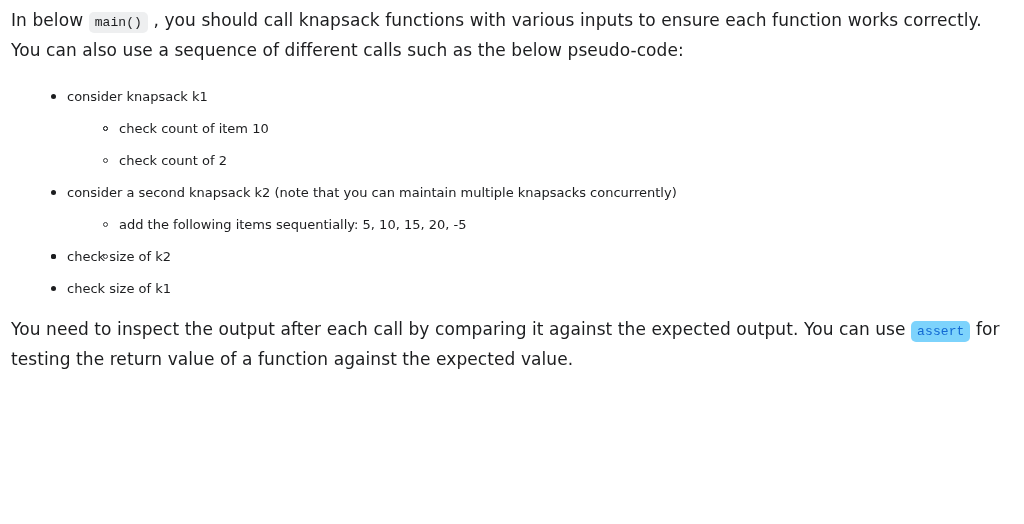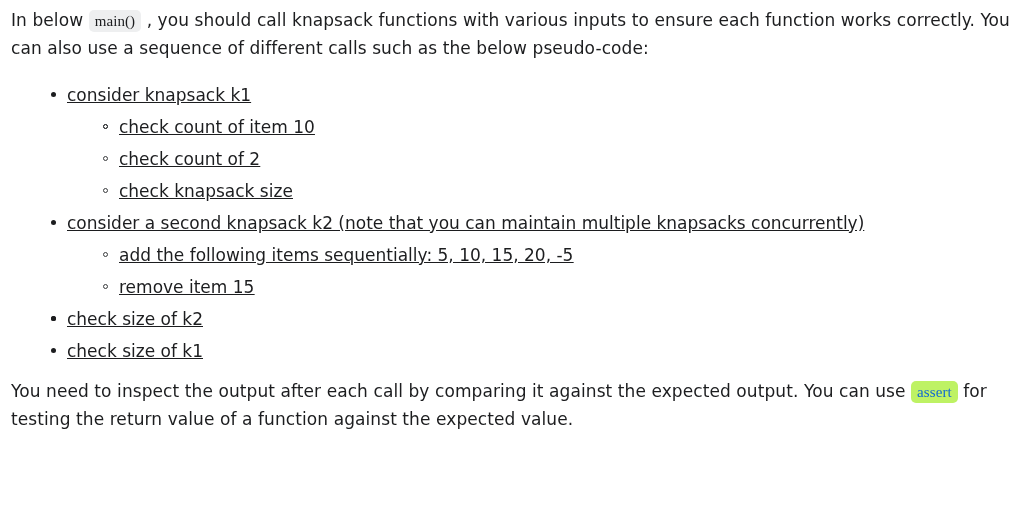--- a/index.html
+++ b/index.html
@@ -33,55 +33,54 @@
   p.para-intro {
     margin: 0 0 0 0;
   }
 
   p.para-outro {
     margin: 14px 0 0 0;
   }
 
   
   code.code-inline {
-    font-family: Liberation Serif, serif;
-    font-size: 15px;
+    font-family: Liberation Mono, monospace;
+    font-size: 13px;
     padding: 2.5px 6px 3.5px 6px;
     border-radius: 5px;
     white-space: pre;
     vertical-align: 1px;
   }
   code.code-plain {
     background: #eeeff0;
     color: #1c1d1f;
   }
   code.code-keyword {
-    background: #bef264;
+    background: #7dd3fc;
     color: #1269d3;
   }
 
   
   ul.list-outer {
     margin: 21px 0 0 0;
     padding: 0 0 0 40px;
     list-style: none;
   }
   ul.list-inner {
     margin: 0;
     padding: 0 0 0 36px;
     list-style: none;
   }
 
   li.item {
-    font-size: 17px;
+    font-size: 13px;
     line-height: 24px;
     color: #1c1d1f;
     position: relative;
     margin: 0;
-    text-decoration: underline;
   }
 
   li.item-outer {
     padding: 0 0 0 16px;
     margin-bottom: 8px;
   }
   li.item-outer:last-child {
     margin-bottom: 6px;
   }
   li.item-outer > .marker-disc {
@@ -142,38 +141,33 @@
           <span class="marker-circle"></span>
         </li>
         <li class="item item-inner">
           <span class="marker-circle"></span>
           <span class="txt">check count of item 10</span>
         </li>
         <li class="item item-inner">
           <span class="marker-circle"></span>
           <span class="txt">check count of 2</span>
         </li>
-        <li class="item item-inner">
-          <span class="marker-circle"></span>
-          <span class="txt">check knapsack size</span>
-        </li>
       </ul>
     </li>
 
     <li class="item item-outer has-children">
       <span class="marker-disc"></span>
       <span class="txt">consider a second knapsack k2 (note that you can maintain multiple knapsacks concurrently)</span>
       <ul class="list-inner">
         <li class="item item-inner">
           <span class="marker-circle"></span>
           <span class="txt">add the following items sequentially: 5, 10, 15, 20, -5</span>
         </li>
         <li class="item item-inner">
           <span class="marker-circle"></span>
-          <span class="txt">remove item 15</span>
         </li>
       </ul>
     </li>
 
     <li class="item item-outer">
       <span class="marker-disc"></span>
     </li>
 
     <li class="item item-outer">
       <span class="marker-disc"></span>

